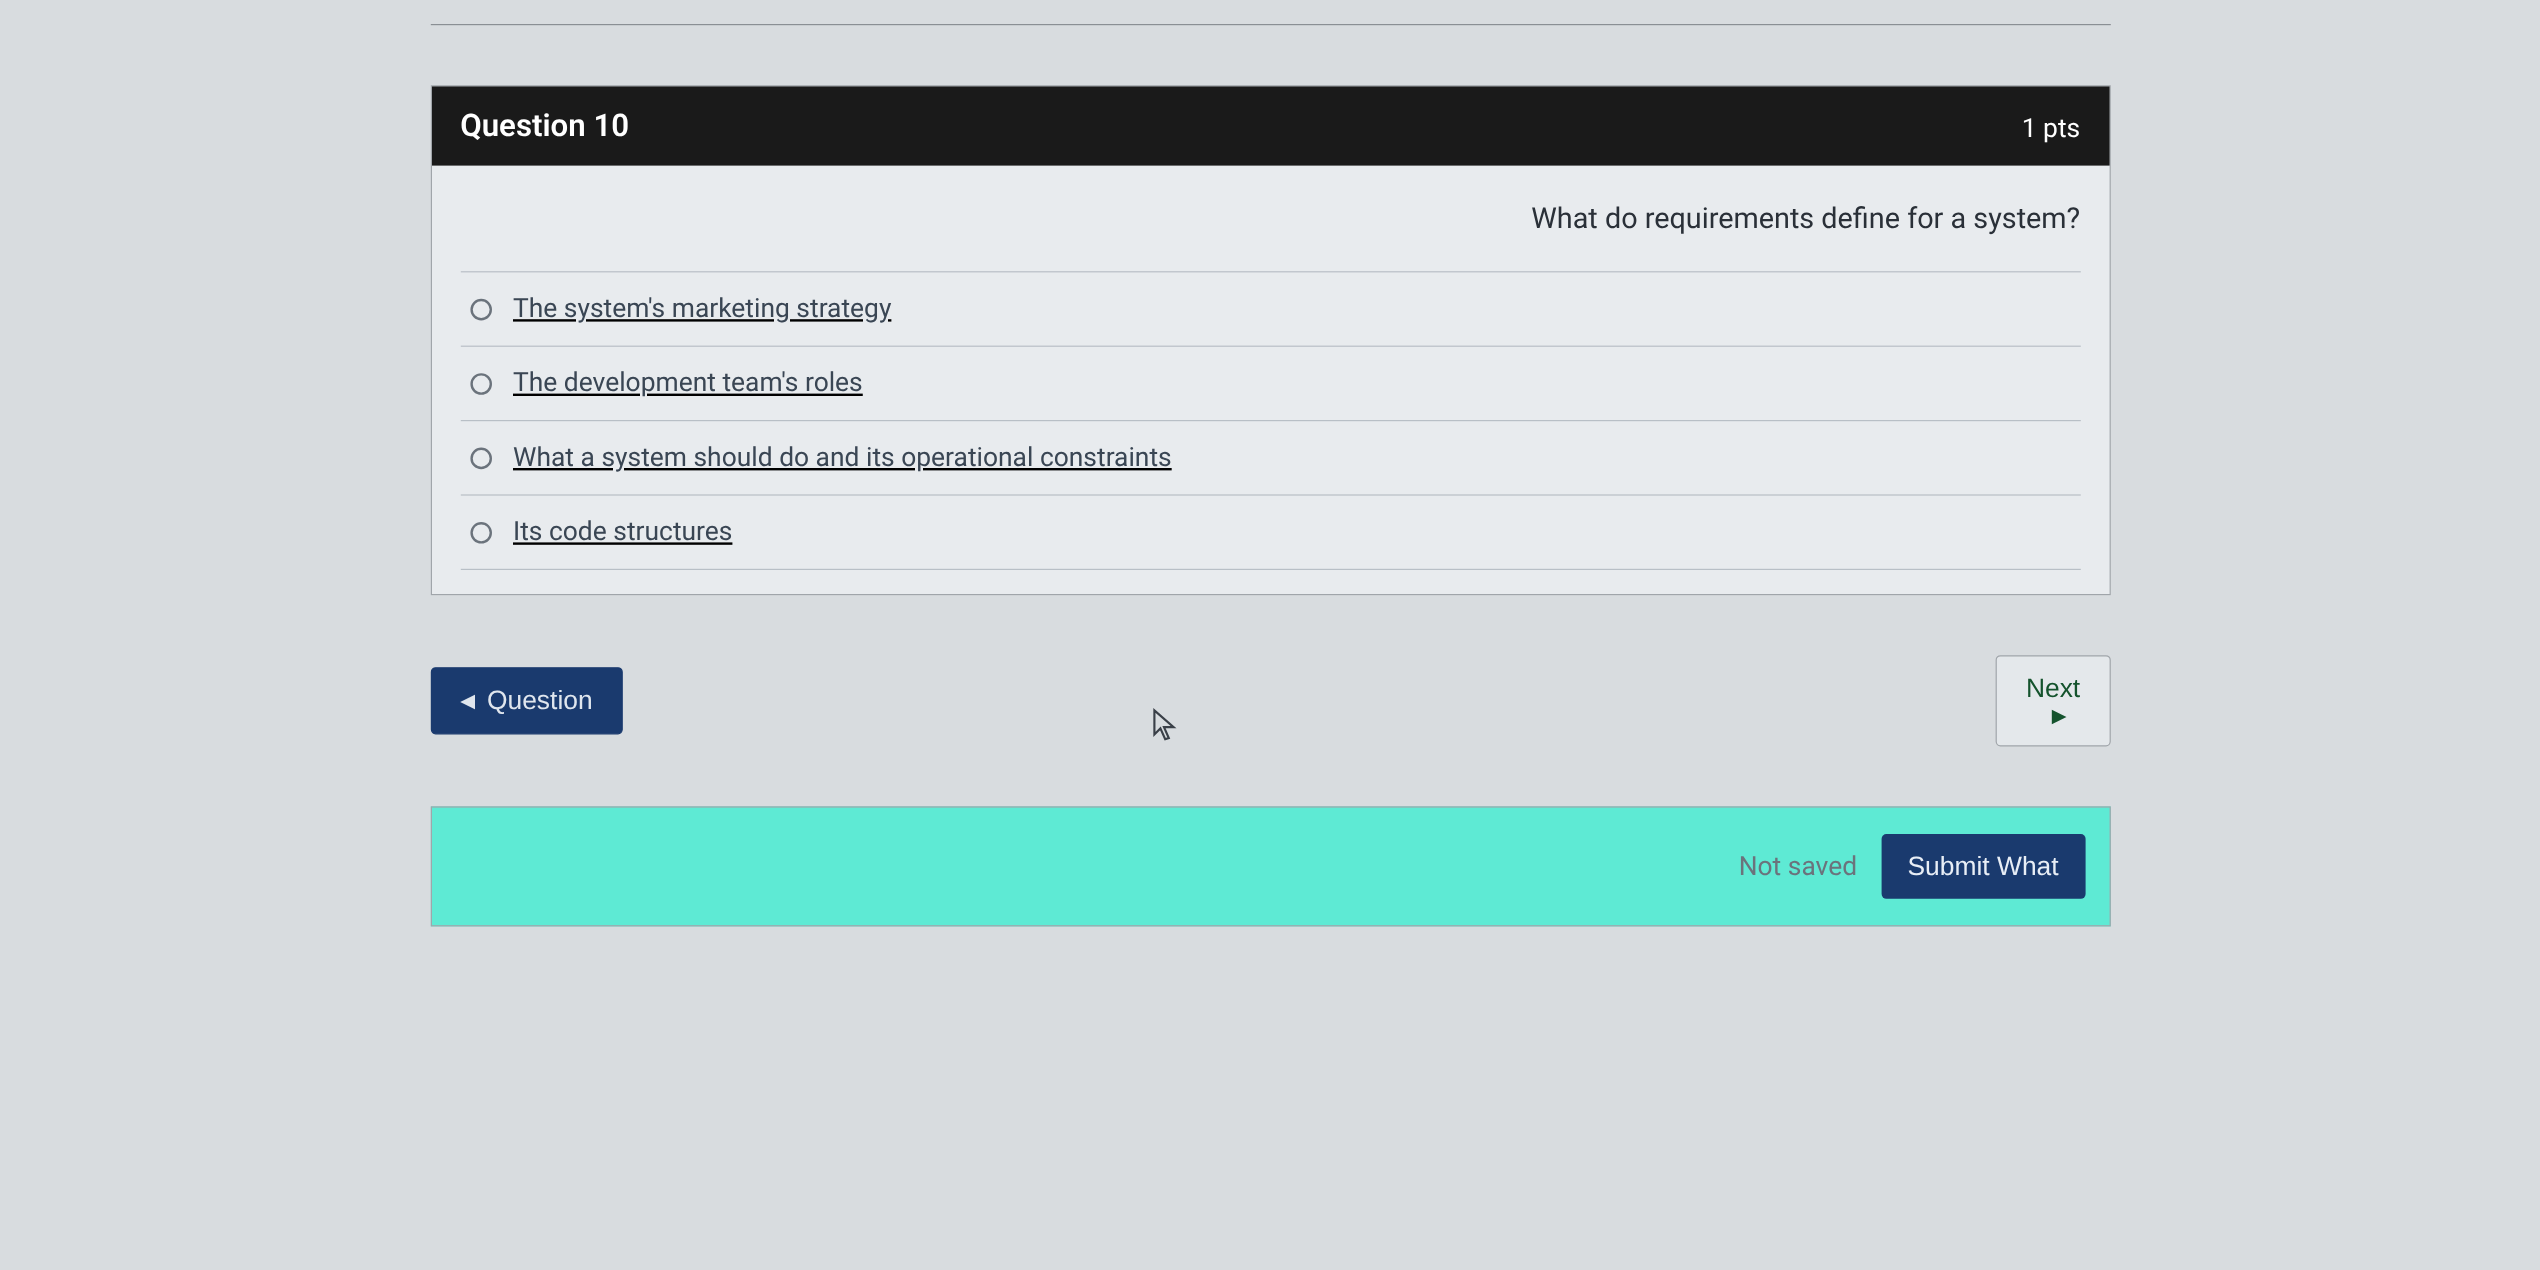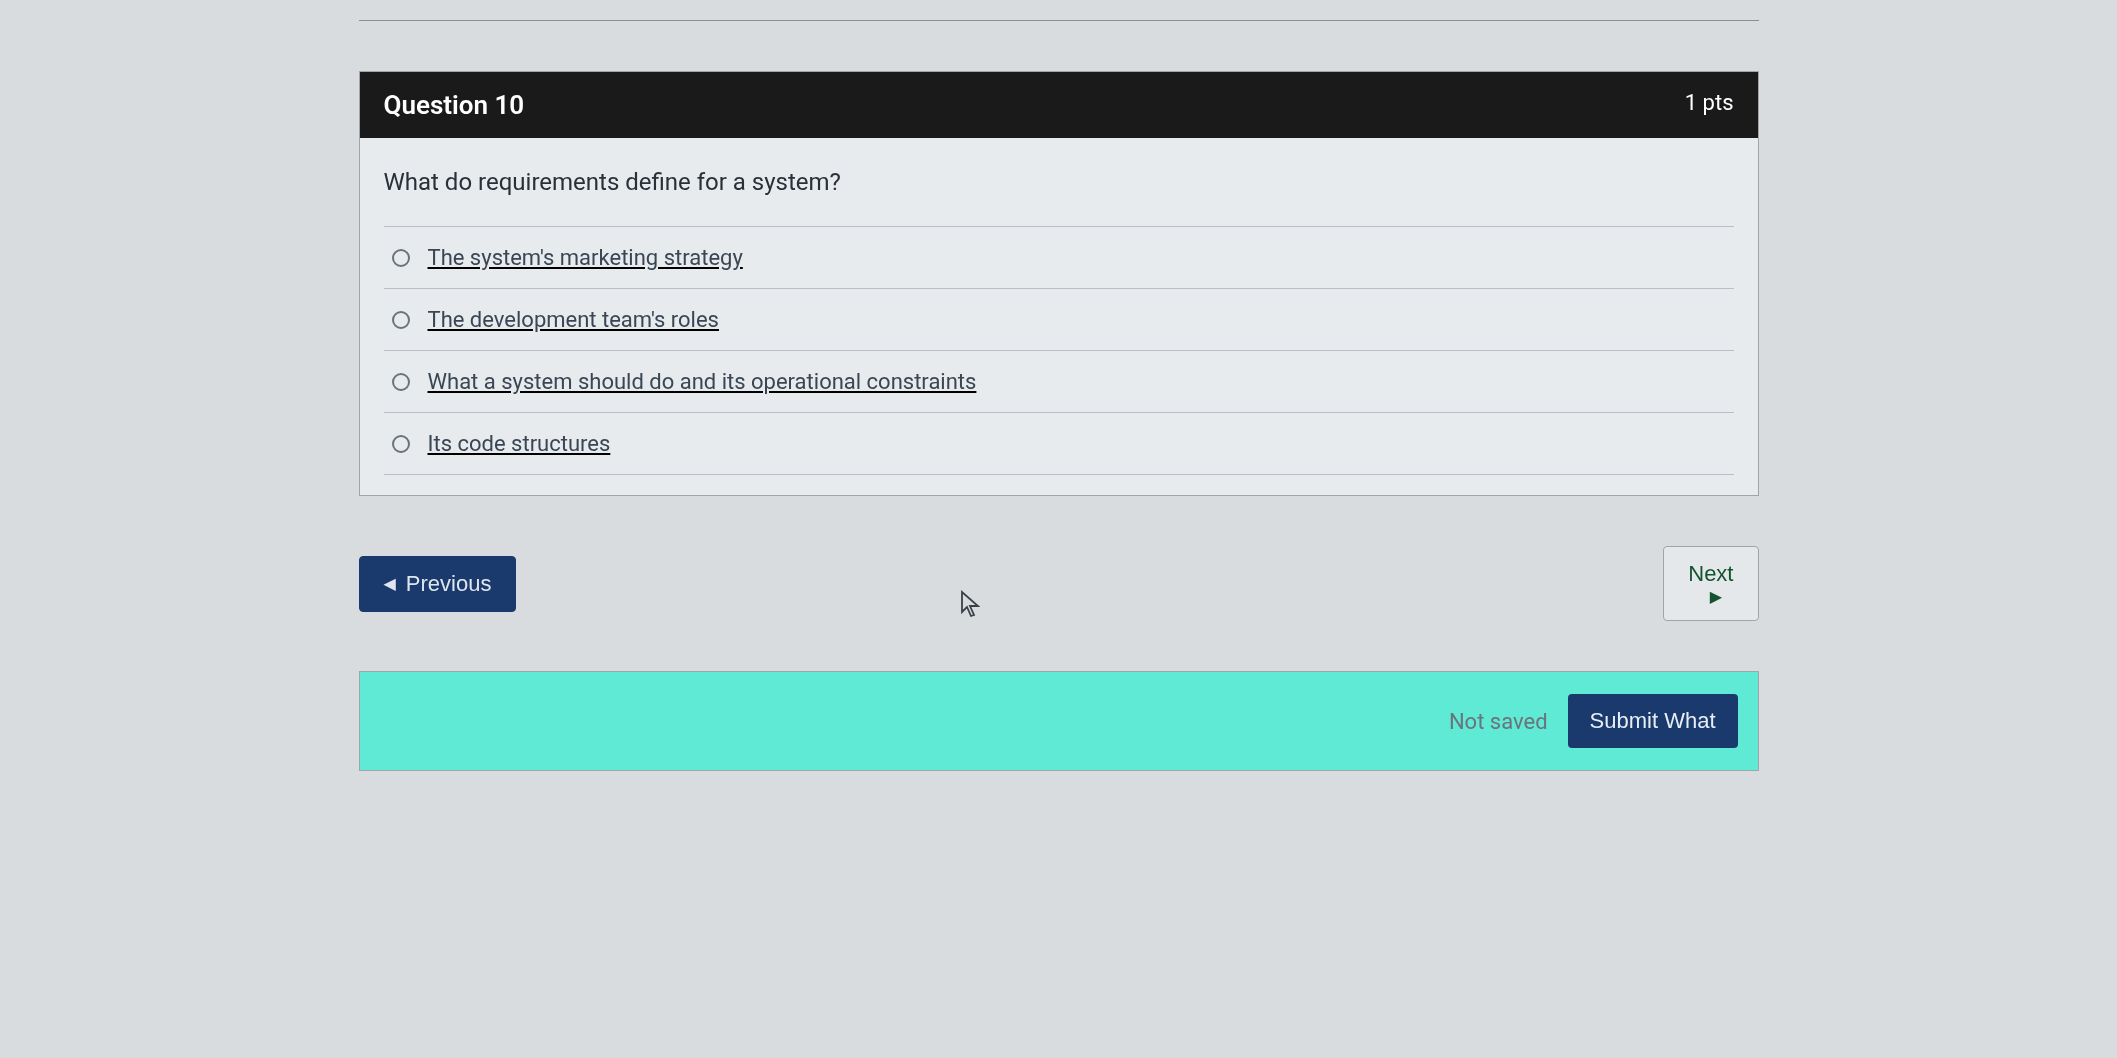--- a/index.html
+++ b/index.html
@@ -24,38 +24,39 @@
     .question-card {
       border: 1px solid #a0a5aa;
       background: #e8ebee;
       margin-bottom: 50px;
     }
     .question-header {
       background: #1a1a1a;
       color: #fff;
       display: flex;
       justify-content: space-between;
-      align-items: flex-start;
+      align-items: flex-end;
       padding: 18px 24px;
     }
     .question-title {
       font-size: 26px;
       font-weight: 600;
     }
     .question-points {
       font-size: 22px;
       font-weight: 400;
     }
     .question-body {
       padding: 30px 24px 20px 24px;
     }
     .question-text {
       font-size: 24px;
       color: #2a3038;
       margin-bottom: 30px;
+      text-align: right;
     }
     .options-list {
       list-style: none;
       text-decoration: underline;
     }
     .option-row {
       display: flex;
       align-items: center;
       padding: 18px 8px;
       border-top: 1px solid #b8bfc6;
@@ -170,21 +171,21 @@
           <span class="radio-circle"></span>
           <span class="option-text">Its code structures</span>
         </li>
       </ul>
     </div>
   </div>
 
   <div class="nav-buttons">
     <button class="btn btn-primary">
       <span class="arrow arrow-left">◀</span>
-      <span>Previous</span>
+      <span>Question</span>
     </button>
     <button class="btn btn-secondary">
       <span>Next</span>
       <span class="arrow arrow-right">▶</span>
     </button>
   </div>
 
   <div class="submit-bar">
     <span class="save-status">Not saved</span>
     <button class="submit-btn">Submit What</button>

